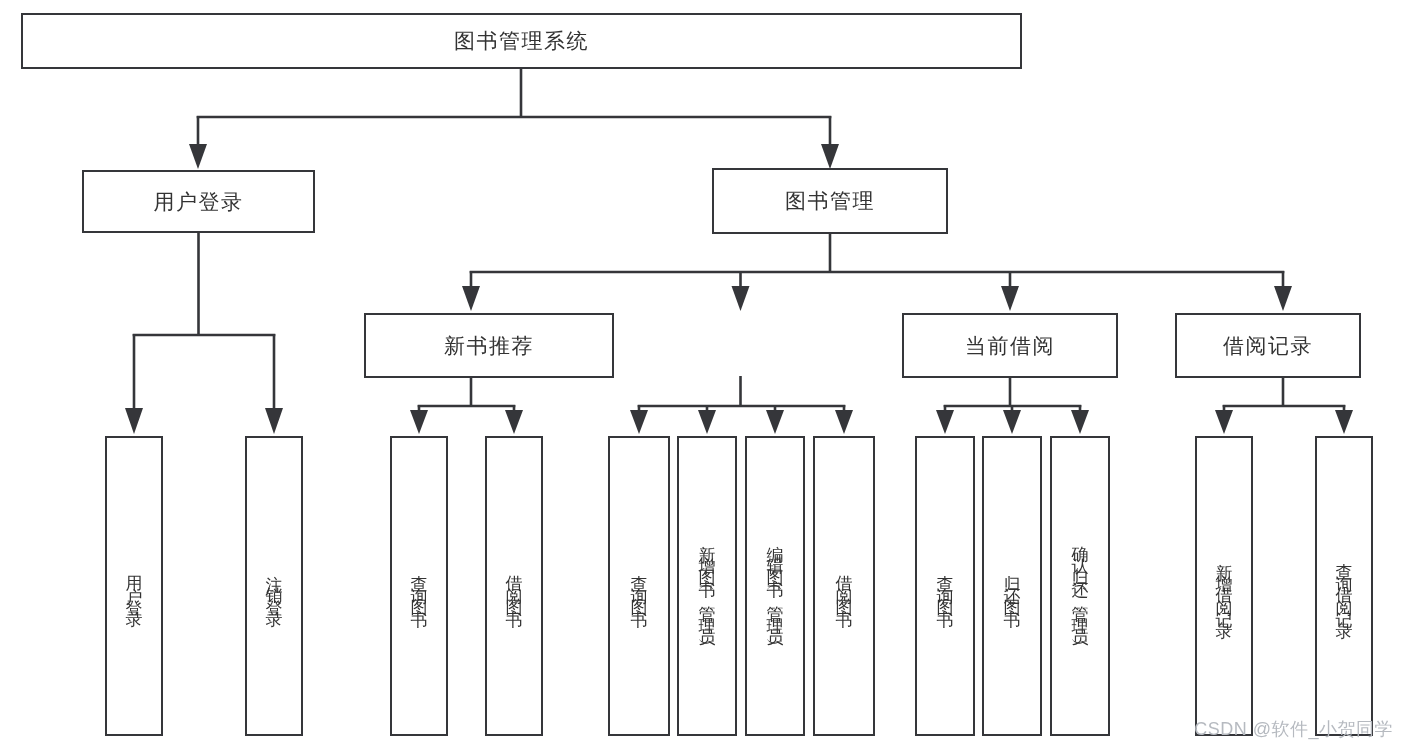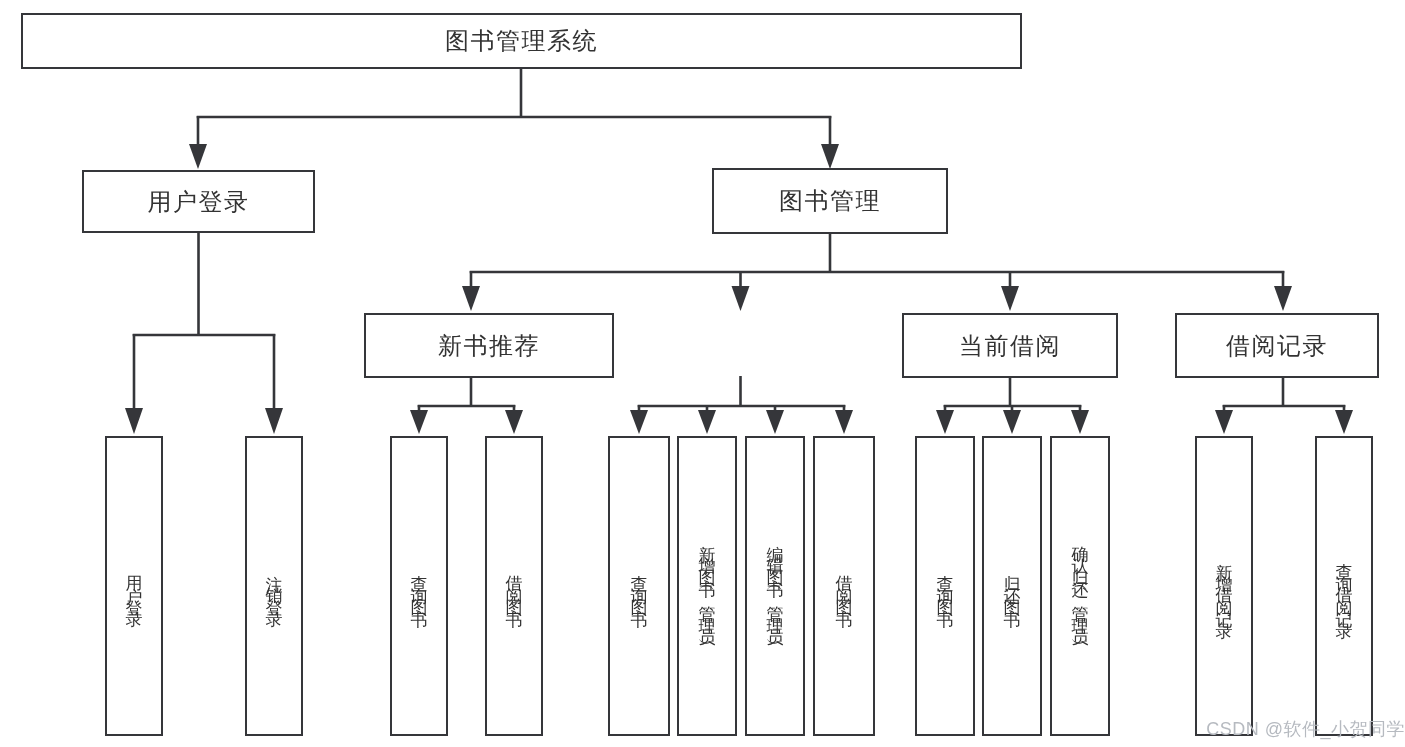--- a/index.html
+++ b/index.html
@@ -13,60 +13,60 @@
   }
   svg.connectors{position:absolute;left:0;top:0;width:1405px;height:747px;z-index:1;}
   svg.connectors line{stroke:#35363a;stroke-width:2.6;}
   svg.connectors polygon{fill:#35363a;stroke:none;}
   .box{
     position:absolute;
     background:#ffffff;
     border:2.5px solid #35363a;
     box-sizing:border-box;
     display:flex;align-items:center;justify-content:center;
-    font-size:24px;
+    font-size:21px;
     letter-spacing:1.5px;
     z-index:2;
     white-space:nowrap;
   }
   .vbox{
     writing-mode:vertical-rl;
     text-orientation:mixed;
     letter-spacing:12px;
     white-space:normal;
     font-size:17px;
   }
   
   .n-root{left:21px;top:13px;width:1001px;height:56px;}
   
   .n-l2a{left:82px;top:170px;width:233px;height:63px;}
   .n-l2b{left:712px;top:168px;width:236px;height:66px;}
   
   .n-l3a{left:364px;top:313px;width:250px;height:65px;}
   .n-l3b{left:633px;top:313px;width:215px;height:65px;}
   .n-l3c{left:902px;top:313px;width:216px;height:65px;}
-  .n-l3d{left:1175px;top:313px;width:204px;height:65px;}
+  .n-l3d{left:1175px;top:313px;width:186px;height:65px;}
   
   .col{top:436px;height:300px;}
   .c-a1{left:105px;width:58px;}
   .c-a2{left:245px;width:58px;}
   .c-b1{left:390px;width:58px;}
   .c-b2{left:485px;width:58px;}
   .c-c1{left:608px;width:62px;}
   .c-c2{left:677px;width:60px;}
   .c-c3{left:745px;width:60px;}
   .c-c4{left:813px;width:62px;}
   .c-d1{left:915px;width:60px;}
   .c-d2{left:982px;width:60px;}
   .c-d3{left:1050px;width:60px;}
   .c-e1{left:1195px;width:58px;}
   .c-e2{left:1315px;width:58px;}
   .watermark{
     position:absolute;
-    right:0;bottom:6px;
+    right:12px;bottom:6px;
     z-index:5;
     font-size:18px;
     letter-spacing:0.5px;
     color:#b6bac0;
     white-space:nowrap;
   }
 </style>
 </head>
 <body>
 

